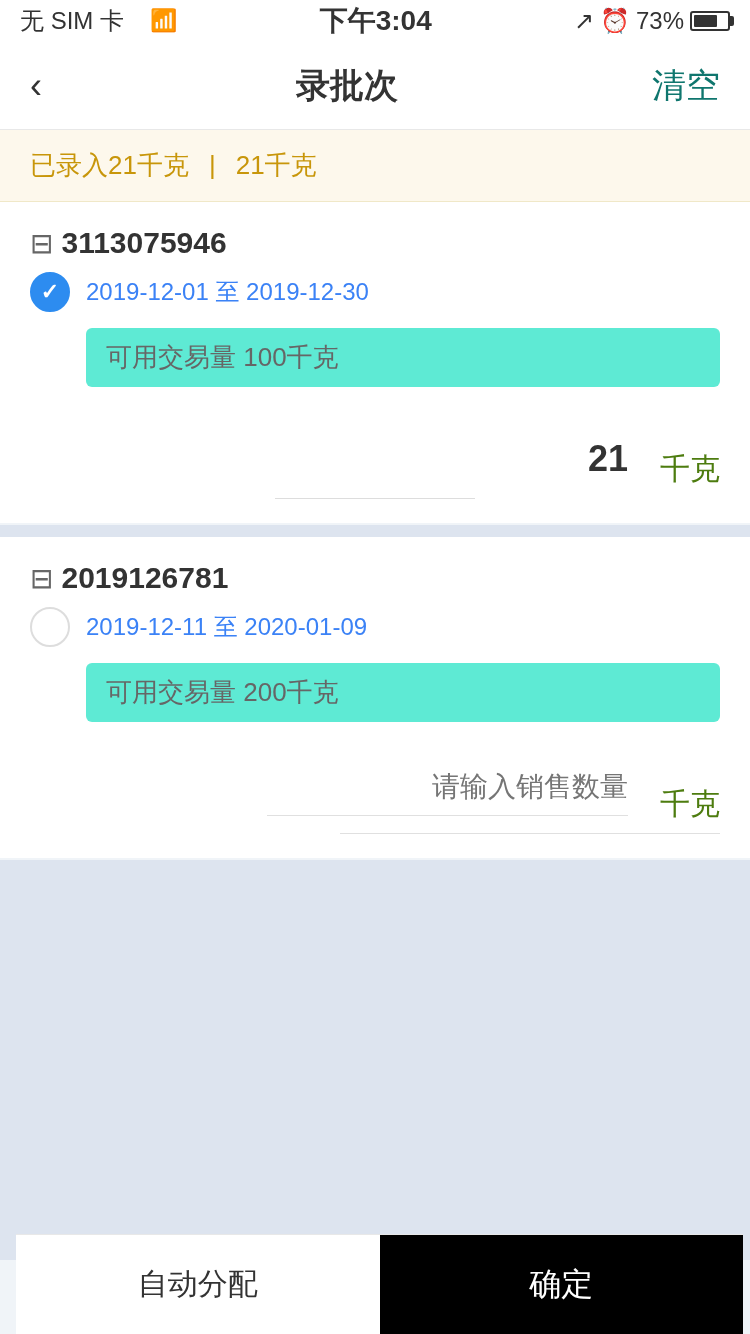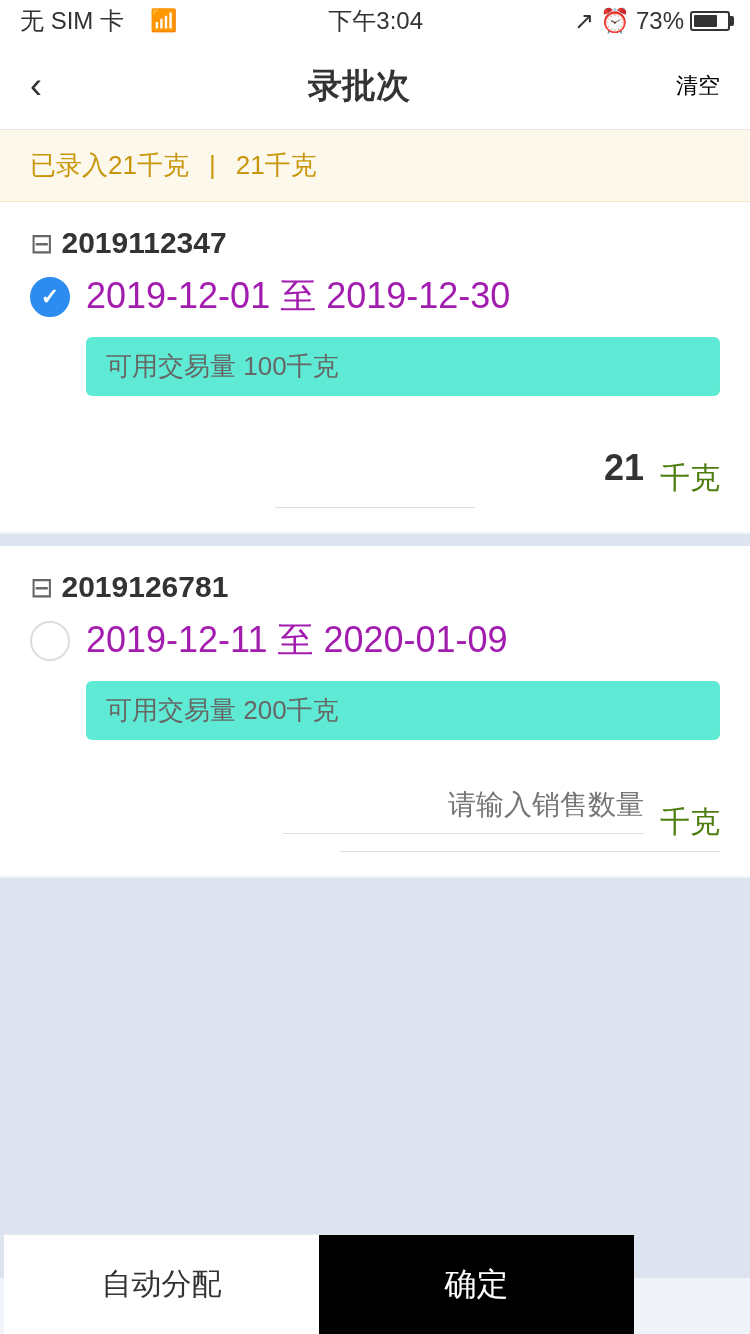--- a/index.html
+++ b/index.html
@@ -19,42 +19,42 @@
       height: 42px;
       background: #fff;
       display: flex;
       align-items: center;
       justify-content: space-between;
       padding: 0 20px;
       font-size: 24px;
       color: #333;
     }
     .status-left { display: flex; align-items: center; gap: 26px; }
-    .status-center { font-weight: 400; font-size: 24px; }
+    .status-center { font-weight: 700; font-size: 28px; }
     .status-right { display: flex; align-items: center; gap: 6px; font-size: 24px; }
     .battery {
       width: 40px; height: 20px; border: 2px solid #333; border-radius: 3px; position: relative; display: inline-flex; align-items: center; padding: 2px;
     }
     .battery::after { content: ''; position: absolute; right: -6px; top: 50%; transform: translateY(-50%); width: 4px; height: 10px; background: #333; border-radius: 0 2px 2px 0; }
     .battery-fill { height: 100%; width: 73%; background: #333; border-radius: 1px; }
 
     
     .nav-bar {
       width: 750px;
       height: 88px;
       background: #fff;
       display: flex;
       align-items: center;
       justify-content: space-between;
       padding: 0 30px;
       border-bottom: 1px solid #e8e8e8;
     }
     .nav-back { font-size: 36px; color: #333; cursor: pointer; }
     .nav-title { font-size: 34px; font-weight: 600; color: #333; }
-    .nav-action { font-size: 22px; color: #000000; cursor: pointer; }
+    .nav-action { font-size: 34px; color: #0f766e; cursor: pointer; }
 
     
     .info-banner {
       width: 750px;
       background: #fdf8ec;
       padding: 18px 30px;
       display: flex;
       align-items: center;
       gap: 20px;
       border-bottom: 1px solid #f0e8c8;
@@ -106,39 +106,39 @@
       background: #2d8cf0;
       border-color: #2d8cf0;
     }
     .radio-circle.checked::after {
       content: '✓';
       color: #fff;
       font-size: 22px;
       font-weight: bold;
     }
     .date-text {
-      font-size: 36px;
-      color: #a21caf;
+      font-size: 24px;
+      color: #3b82f6;
     }
     .available-qty {
       background: #5eead4;
       border-radius: 6px;
       padding: 12px 20px;
       font-size: 26px;
       color: #666;
       margin-left: 56px;
     }
 
     
     .qty-row {
       display: flex;
       align-items: center;
       justify-content: flex-end;
       padding: 20px 30px 0 30px;
-      gap: 16px;
+      gap: 32px;
     }
     .qty-unit {
       font-size: 30px;
       color: #4d7c0f;
       margin-top: 22px;
     }
     .qty-value {
       font-size: 36px;
       font-weight: 600;
       color: #333;
@@ -178,22 +178,22 @@
       width: 750px;
       flex: 1;
       background: #dde4ef;
       min-height: 400px;
     }
 
     
     .bottom-bar {
       position: fixed;
       bottom: 0;
-      left: 4px;
-      width: 630px;
+      left: 16px;
+      width: 727px;
       height: 100px;
       display: flex;
       background: #fff;
       border-top: 1px solid #e8e8e8;
     }
     .btn-auto {
       flex: 1;
       display: flex;
       align-items: center;
       justify-content: center;
@@ -245,21 +245,21 @@
 <div class="info-banner">
   <span class="info-text-gold">已录入21千克</span>
   <span class="info-divider">|</span>
   <span class="info-text-gold">21千克</span>
 </div>
 
 <div class="card">
   <div class="card-inner">
     <div class="batch-id-row">
       <span class="batch-icon">⊟</span>
-      <span class="batch-id">2019112347</span>
+      <span class="batch-id">3113075946</span>
     </div>
     <div class="date-row">
       <div class="radio-circle checked"></div>
       <span class="date-text">2019-12-01 至 2019-12-30</span>
     </div>
     <div class="available-qty">可用交易量 100千克</div>
   </div>
   <div class="qty-row-wrapper">
     <div class="qty-row">
       <span class="qty-value">21</span>

